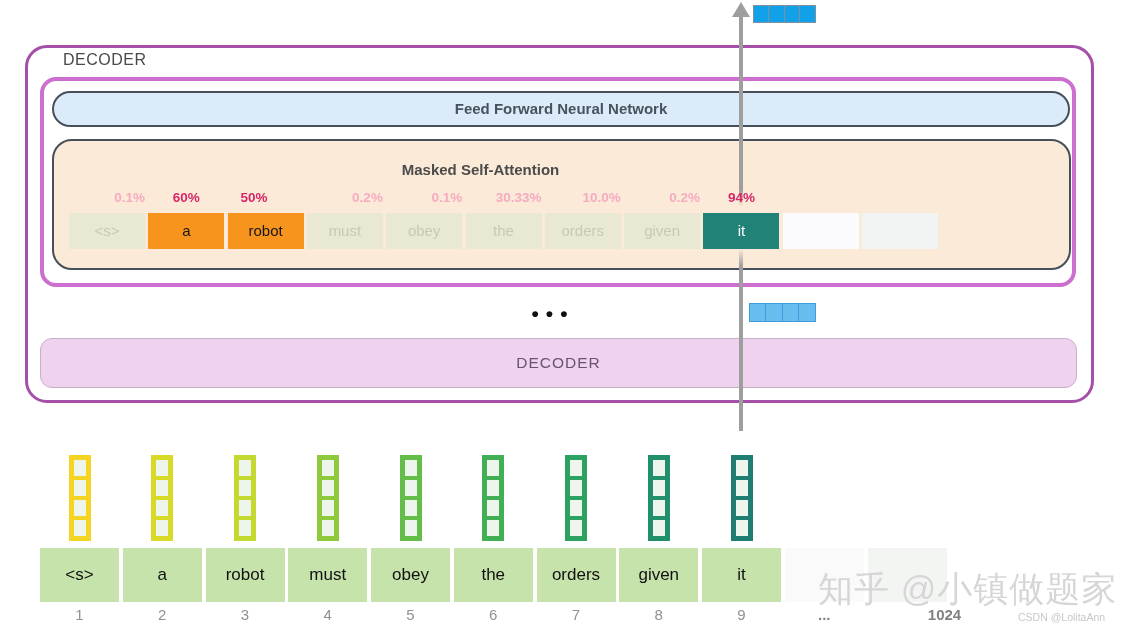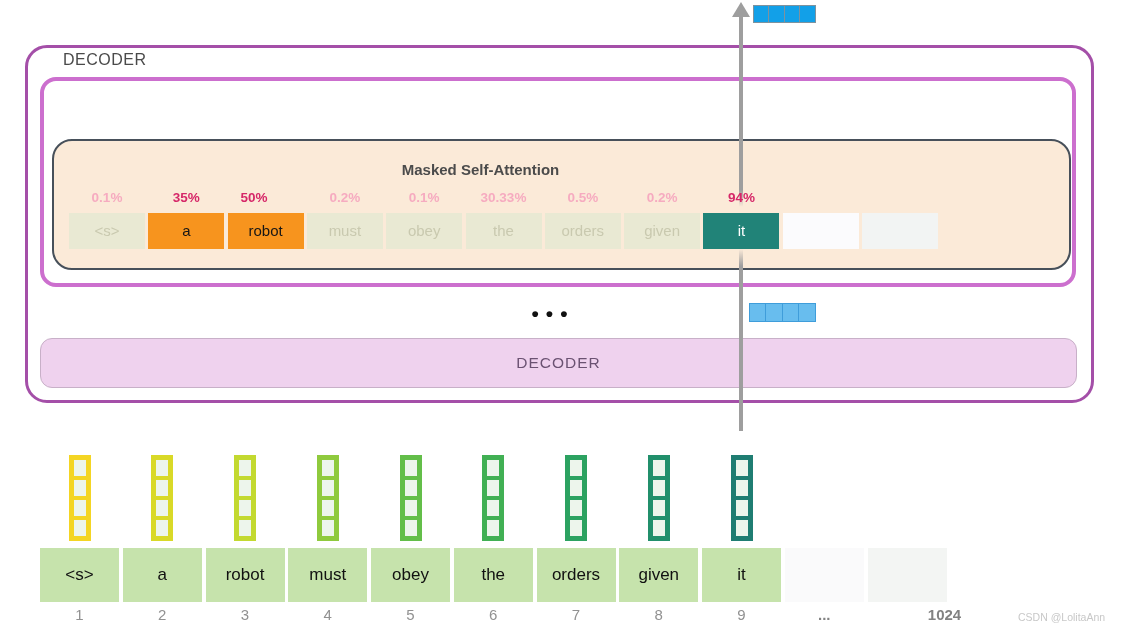--- a/index.html
+++ b/index.html
@@ -52,21 +52,21 @@
     position:absolute;left:52px;top:139px;width:1019px;height:131px;
     background:var(--attention-fill);border:2.5px solid var(--box-border);border-radius:20px;
   }
   .masked-title{
     position:absolute;left:52px;top:161px;width:857px;text-align:center;
     font-weight:bold;font-size:15px;color:#4B4B4B;
   }
 
   .pct{position:absolute;top:190px;width:76px;text-align:center;
        font-size:13.5px;font-weight:bold;z-index:4;}
-  .pct-faded{color:var(--pct-faded);}
+  .pct-faded{color:var(--pct-faded);text-align:right;}
   .pct-strong{color:var(--pct-strong);}
 
   .acell{position:absolute;top:213px;width:76px;height:36px;line-height:36px;
          text-align:center;font-size:15px;z-index:4;}
   .acell-faded{background:var(--attention-faded);color:#C9C9AF;}
   .acell-orange{background:var(--attention-orange);color:#161616;}
   .acell-teal{background:var(--attention-teal);color:#ffffff;}
   .acell-empty-light{background:#FBFBFD;}
   .acell-empty-gray{background:#F2F4F3;}
 
@@ -107,49 +107,51 @@
   <div class="vec vec-top" id="vec-top">
       <span></span>
       <span></span>
       <span></span>
       <span></span>
     </div>
 
   <div class="outer-box"></div>
   <div class="outer-label">DECODER</div>
   <div class="inner-box"></div>
+  <div class="ffnn">Feed Forward Neural Network</div>
   <div class="masked-box"></div>
   <div class="masked-title">Masked Self-Attention</div>
 
   <div class="dots">•••</div>
   <div class="vec vec-mid" id="vec-mid">
       <span></span>
       <span></span>
       <span></span>
       <span></span>
     </div>
   <div class="decoder-bar">DECODER</div>
 
   <div class="ipos ipos-strong" style="left:784.75px">...</div>
   <div class="ipos ipos-strong" style="left:905px">1024</div>
 
+  <div class="wm-zhihu">知乎 @小镇做题家</div>
   <div class="wm-csdn">CSDN @LolitaAnn</div>
 <div class="pct pct-faded" style="left: 69px;">0.1%</div>
     <div class="acell acell-faded" style="left: 69px;">&lt;s&gt;</div>
-    <div class="pct pct-strong" style="left: 148.3px;">35%</div>
+    <div class="pct pct-strong" style="left: 148.3px;">60%</div>
     <div class="acell acell-orange" style="left: 148.3px;">a</div>
     <div class="pct pct-strong" style="left: 216px;">50%</div>
     <div class="acell acell-orange" style="left: 227.6px;">robot</div>
     <div class="pct pct-faded" style="left: 306.9px;">0.2%</div>
     <div class="acell acell-faded" style="left: 306.9px;">must</div>
     <div class="pct pct-faded" style="left: 386.2px;">0.1%</div>
     <div class="acell acell-faded" style="left: 386.2px;">obey</div>
     <div class="pct pct-faded" style="left: 465.5px;">30.33%</div>
     <div class="acell acell-faded" style="left: 465.5px;">the</div>
-    <div class="pct pct-faded" style="left: 544.8px;">0.5%</div>
+    <div class="pct pct-faded" style="left: 544.8px;">10.0%</div>
     <div class="acell acell-faded" style="left: 544.8px;">orders</div>
     <div class="pct pct-faded" style="left: 624.1px;">0.2%</div>
     <div class="acell acell-faded" style="left: 624.1px;">given</div>
     <div class="pct pct-strong" style="left: 703.4px;">94%</div>
     <div class="acell acell-teal" style="left: 703.4px;">it</div>
     <div class="acell acell-empty-light" style="left: 782.7px;"></div>
     <div class="acell acell-empty-gray" style="left: 862px;"></div>
     <div class="emb" style="left: 68.5px; background: rgb(244, 213, 35);">
       <i></i>
       <i></i>

